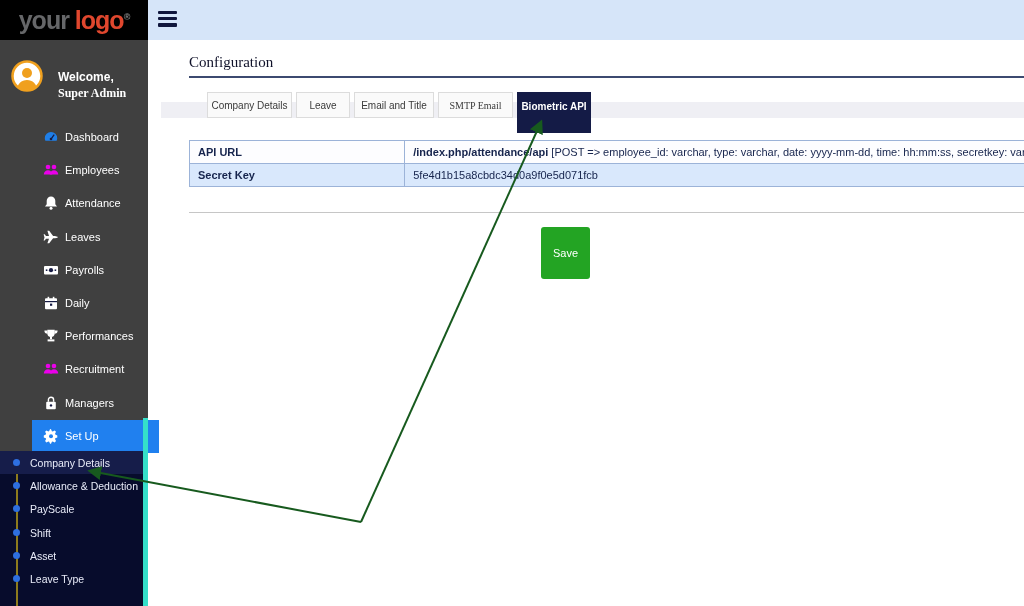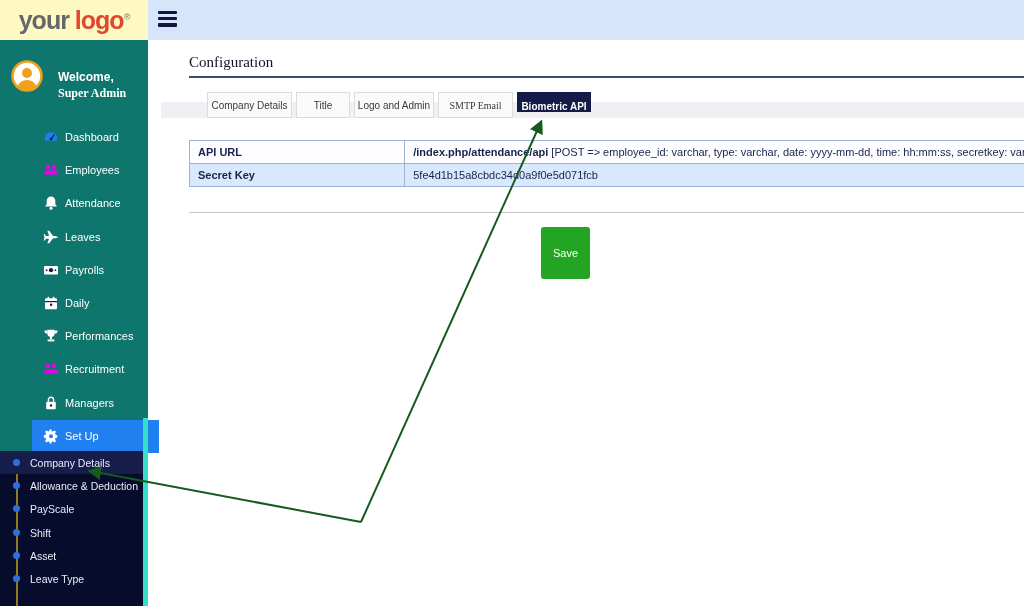--- a/index.html
+++ b/index.html
@@ -1,32 +1,32 @@
 <!DOCTYPE html>
 <html><head>
 <meta charset="utf-8">
 <style>
   * { margin:0; padding:0; box-sizing:border-box; }
   html,body { background:#fff; }
   body { font-family:"Liberation Sans", sans-serif; }
   #page { position:relative; width:1024px; height:606px; overflow:hidden; background:#fff; }
 
   
-  .logo-box { position:absolute; left:0; top:0; width:148px; height:40px; background:#fef9c3;
+  .logo-box { position:absolute; left:0; top:0; width:148px; height:40px; background:#000000;
               display:flex; align-items:center; justify-content:center; }
   .logo-text { font-size:25px; font-weight:bold; letter-spacing:-1px; }
   .logo-word1 { color:#666769; }
   .logo-word2 { color:#e0472e; }
   .logo-reg { color:#8a8a8a; font-size:9px; font-weight:bold; vertical-align:super; }
   .header { position:absolute; left:148px; top:0; right:0; height:40px; background:#d6e5f9; }
   .hamburger { position:absolute; left:10px; top:11px; width:19px; height:18px; cursor:pointer; }
   .hamburger span { display:block; height:3.2px; background:#10163d; margin-bottom:3px; border-radius:1px; }
 
   
-  .sidebar { position:absolute; left:0; top:40px; width:148px; bottom:0; background:#0f766e; }
+  .sidebar { position:absolute; left:0; top:40px; width:148px; bottom:0; background:#404040; }
   .welcome { position:relative; height:76px; }
   .avatar { position:absolute; left:11px; top:20px; width:32px; height:32px; }
   .welcome-l1 { position:absolute; left:58px; top:30px; color:#fff; font-weight:bold; font-size:12px; }
   .welcome-l2 { position:absolute; left:58px; top:46px; color:#fff; font-size:12px;
                 font-family:"Liberation Serif", serif; font-weight:bold; }
   .nav { position:absolute; left:0; top:81px; width:148px;margin-left:32px; }
   .nav-item { position:relative; height:33.2px; cursor:pointer; }
   .nav-icon { position:absolute; left:11px; top:8px; width:16px; height:16px; }
   .nav-label { position:absolute; left:33px; top:10px; color:#fff; font-size:11px; }
   .chev { position:absolute; right:13px; top:13px; width:5px; height:5px;
@@ -49,21 +49,21 @@
                 font-size:15px; color:#10122a; }
   .title-rule { position:absolute; left:30px; right:0; top:36px; height:2px; background:#3c4a70; }
 
   .tabstrip-bg { position:absolute; left:2px; right:0; top:62px; height:16px; background:#efeff4; }
   .tabs { position:absolute; left:48px; top:52px; display:flex; }
   .tab { height:26px; line-height:26px; text-align:center; background:#fafafa;
          border:1px solid #dcdcdc; color:#3a3a3a; font-size:10px; margin-right:4px; cursor:pointer; }
   .tab-0 { width:85px; } .tab-1 { width:54px; } .tab-2 { width:80px; } .tab-3 { width:75px;font-family:Liberation Serif, serif; }
   .tab-4 { width:74px; }
   .tab.active { background:#141b46; color:#fff; border-color:#141b46; font-weight:bold;
-                height:20px; line-height:27px; }
+                height:41px; line-height:27px; }
 
   .cfg-table { position:absolute; left:30px; top:100px; width:870px; border-collapse:collapse;
                border:1px solid #2b3a63; }
   .cfg-table td { border:1px solid #9cb3d8; height:23px; padding:0 8px; font-size:11px;
                   color:#16244d; white-space:nowrap; }
   .cfg-table tr:nth-child(1) { background:#fdfdff; }
   .cfg-table tr:nth-child(2) { background:#d9e8fc; }
   .cfg-table td.lbl { width:223px; font-weight:bold; }
   .val-bold { font-weight:bold; }
 
@@ -235,22 +235,22 @@
     <div class="teal-stripe"></div>
   </div>
 
   <div class="content">
     <div class="page-title">Configuration</div>
     <div class="title-rule"></div>
 
     <div class="tabstrip-bg"></div>
     <div class="tabs">
       <div class="tab tab-0">Company Details</div>
-      <div class="tab tab-1">Title</div>
-      <div class="tab tab-2">Logo and Admin</div>
+      <div class="tab tab-1">Leave</div>
+      <div class="tab tab-2">Email and Title</div>
       <div class="tab tab-3">SMTP Email</div>
       <div class="tab tab-4 active">Biometric API</div>
     </div>
 
     <table class="cfg-table">
       <tbody>
         <tr>
           <td class="lbl">API URL</td>
           <td><span class="val-bold">/index.php/attendance/api</span><span> [POST =&gt; employee_id: varchar, type: varchar, date: yyyy-mm-dd, time: hh:mm:ss, secretkey: varchar]</span></td>
         </tr>

